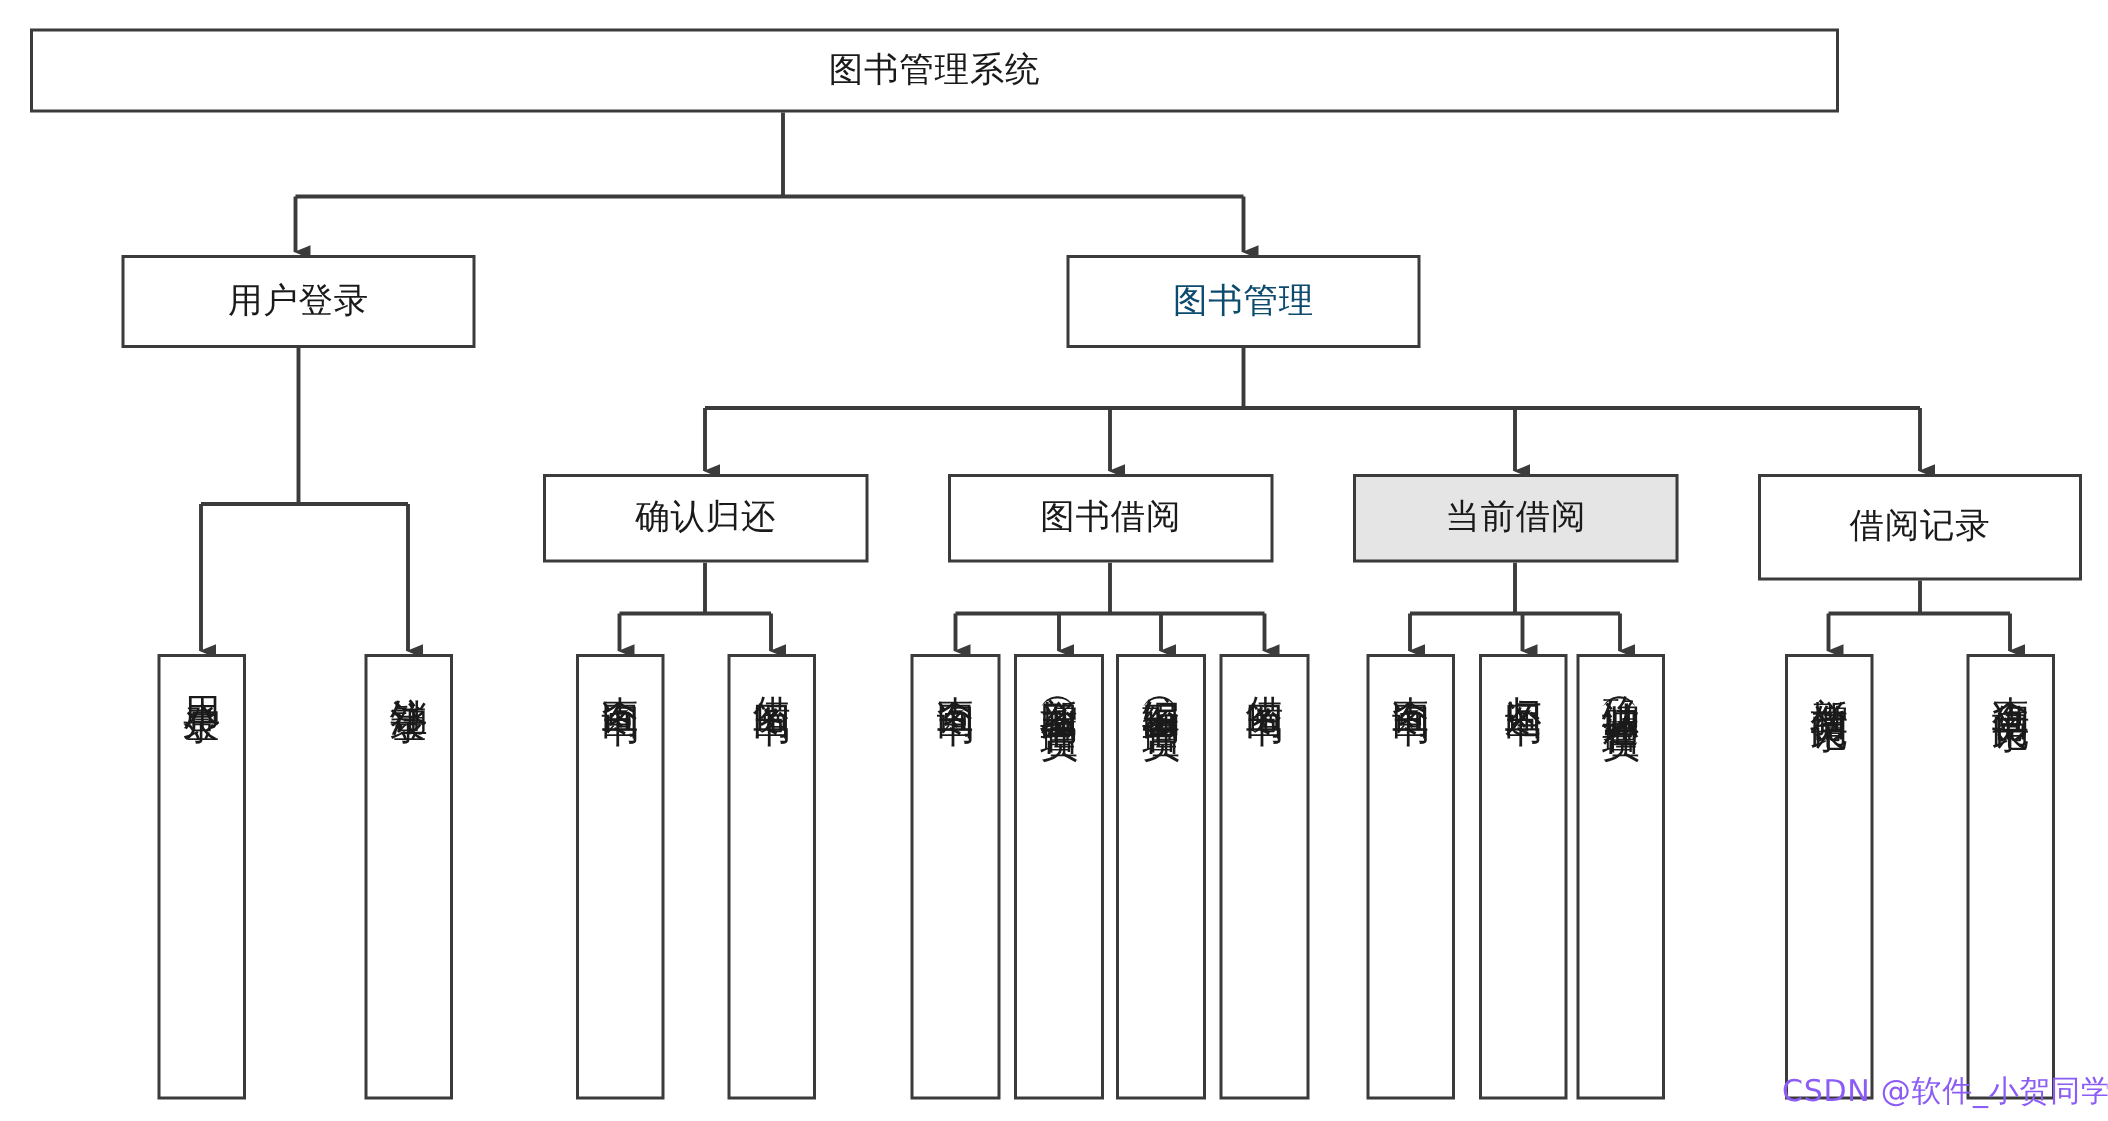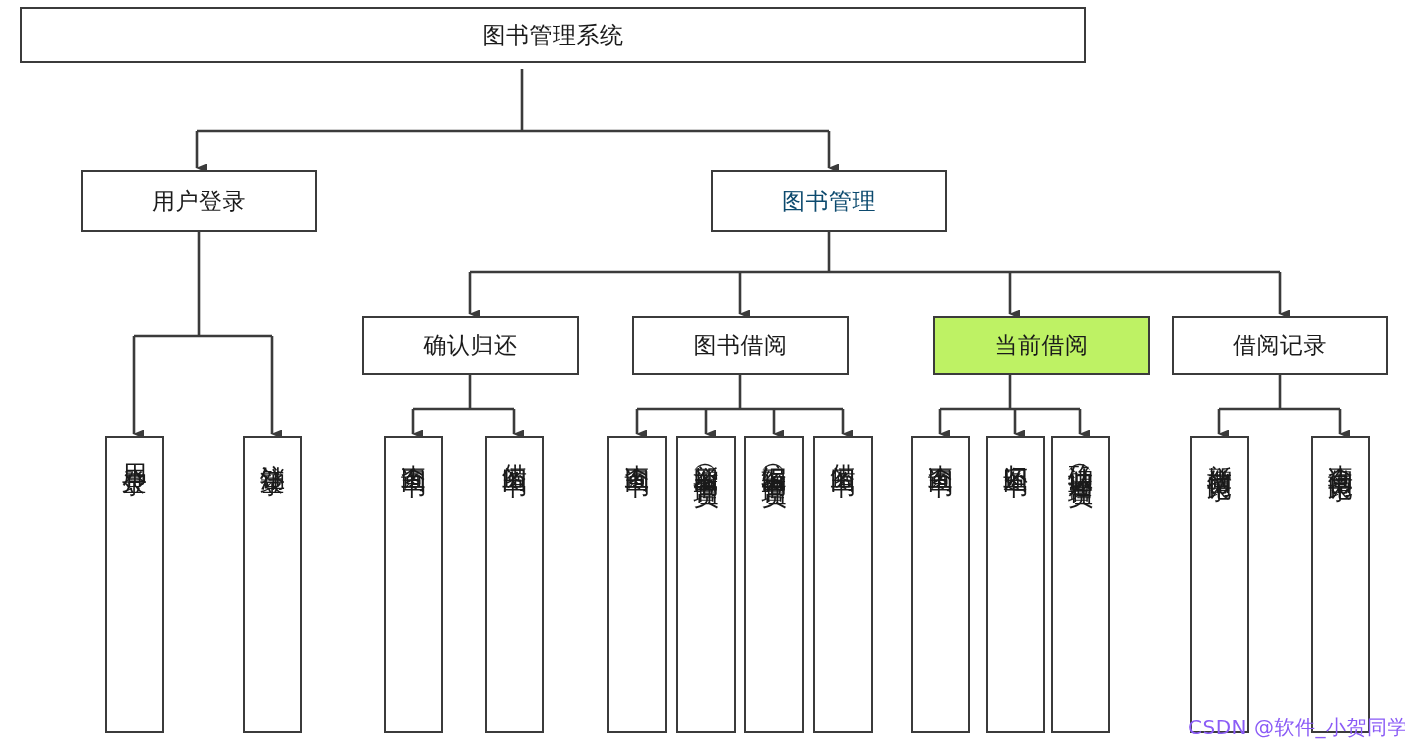--- a/index.html
+++ b/index.html
@@ -130,39 +130,39 @@
         <g>
           <line x1="1280" y1="375" x2="1280" y2="409"></line>
           <line x1="1219" y1="409" x2="1340" y2="409"></line>
           <line x1="1219" y1="409" x2="1219" y2="434" marker-end="url(#arrowhead)"></line>
           <line x1="1340" y1="409" x2="1340" y2="434" marker-end="url(#arrowhead)"></line>
         </g>
       </g>
   </svg>
 
   <div id="node-layer">
-      <div class="node horizontal" style="left: 20px; top: 7px; width: 1066px; height: 56px; border-color: rgb(59, 59, 59); background: rgb(255, 255, 255); color: rgb(26, 26, 26);">
+      <div class="node horizontal" style="left: 20px; top: 19px; width: 1206px; height: 56px; border-color: rgb(59, 59, 59); background: rgb(255, 255, 255); color: rgb(26, 26, 26);">
         <span class="node-label">图书管理系统</span>
       </div>
       <div class="node horizontal" style="left: 81px; top: 170px; width: 236px; height: 62px; border-color: rgb(59, 59, 59); background: rgb(255, 255, 255); color: rgb(26, 26, 26);">
         <span class="node-label">用户登录</span>
       </div>
       <div class="node horizontal" style="left: 711px; top: 170px; width: 236px; height: 62px; border-color: rgb(59, 59, 59); background: rgb(255, 255, 255); color: #0c4a6e;">
         <span class="node-label">图书管理</span>
       </div>
       <div class="node horizontal" style="left: 362px; top: 316px; width: 217px; height: 59px; border-color: rgb(59, 59, 59); background: rgb(255, 255, 255); color: rgb(26, 26, 26);">
         <span class="node-label">确认归还</span>
       </div>
       <div class="node horizontal" style="left: 632px; top: 316px; width: 217px; height: 59px; border-color: rgb(59, 59, 59); background: rgb(255, 255, 255); color: rgb(26, 26, 26);">
         <span class="node-label">图书借阅</span>
       </div>
-      <div class="node horizontal" style="left: 933px; top: 316px; width: 217px; height: 59px; border-color: rgb(59, 59, 59); background: #bef264; color: rgb(26, 26, 26);">
+      <div class="node horizontal" style="left: 902px; top: 316px; width: 217px; height: 59px; border-color: rgb(59, 59, 59); background: #e5e5e5; color: rgb(26, 26, 26);">
         <span class="node-label">当前借阅</span>
       </div>
-      <div class="node horizontal" style="left: 1172px; top: 316px; width: 216px; height: 59px; border-color: rgb(59, 59, 59); background: rgb(255, 255, 255); color: rgb(26, 26, 26);">
+      <div class="node horizontal" style="left: 1172px; top: 316px; width: 216px; height: 71px; border-color: rgb(59, 59, 59); background: rgb(255, 255, 255); color: rgb(26, 26, 26);">
         <span class="node-label">借阅记录</span>
       </div>
       <div class="node vertical leaf-short" style="left: 105px; top: 436px; width: 59px; height: 297px; border-color: rgb(59, 59, 59); background: rgb(255, 255, 255); color: rgb(26, 26, 26);">
         <span class="node-label">用户登录</span>
       </div>
       <div class="node vertical leaf-short" style="left: 243px; top: 436px; width: 59px; height: 297px; border-color: rgb(59, 59, 59); background: rgb(255, 255, 255); color: rgb(26, 26, 26);">
         <span class="node-label">注销登录</span>
       </div>
       <div class="node vertical leaf-short" style="left: 384px; top: 436px; width: 59px; height: 297px; border-color: rgb(59, 59, 59); background: rgb(255, 255, 255); color: rgb(26, 26, 26);">
         <span class="node-label">查询图书</span>

